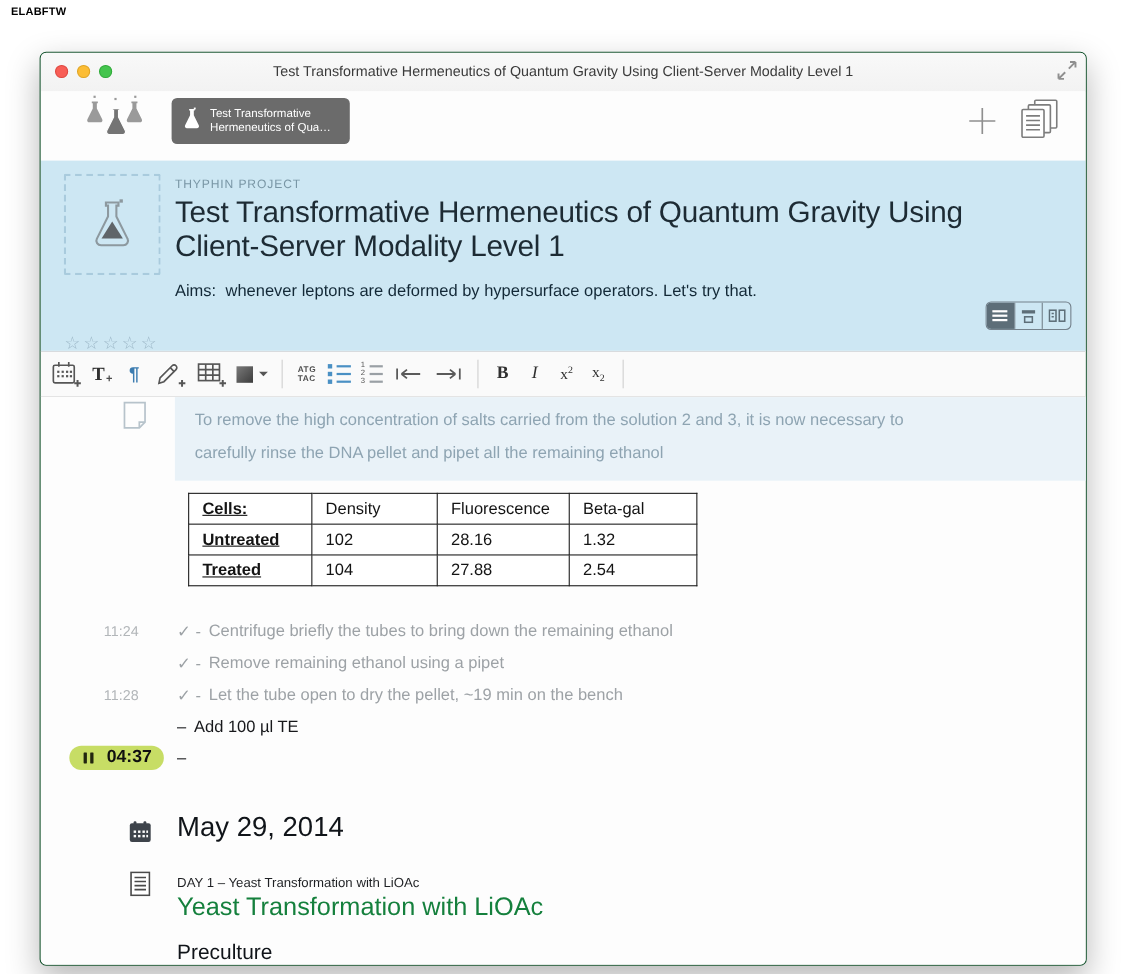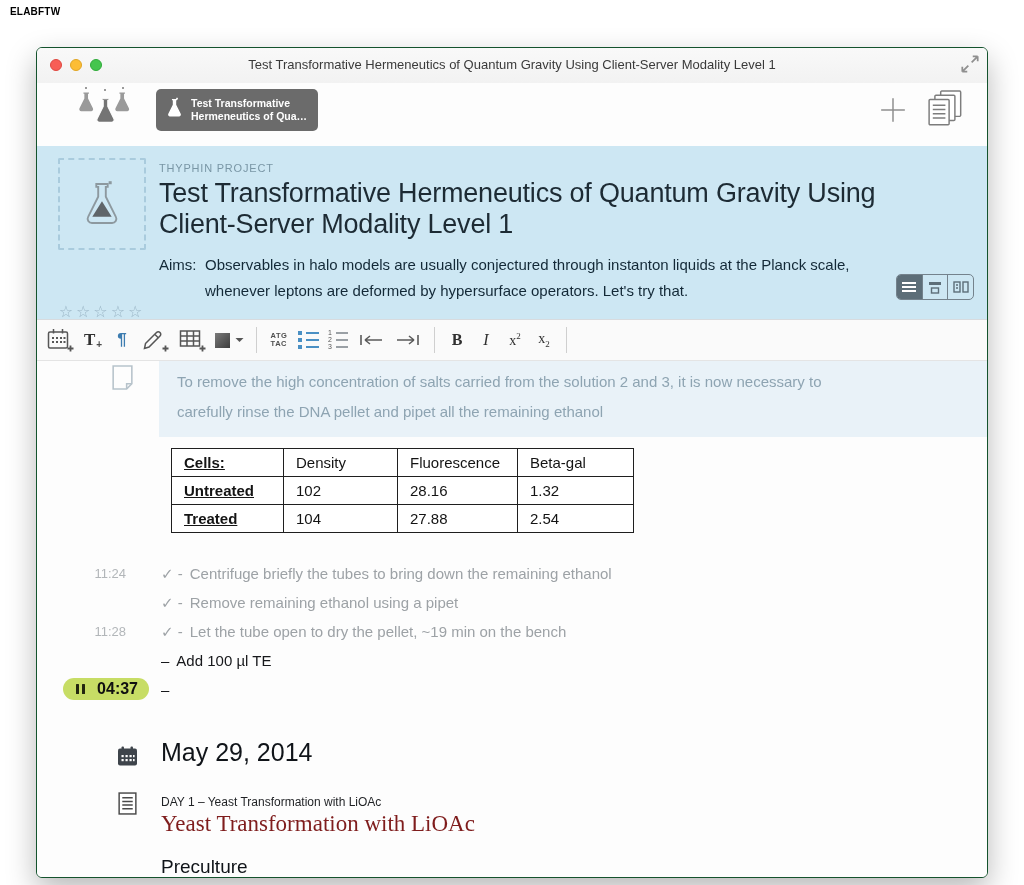--- a/index.html
+++ b/index.html
@@ -21,21 +21,21 @@
   .light.green { background:#45c54e; border:1px solid #2fab39; }
   .win-title { position:absolute; left:60px; right:60px; top:9px; text-align:center; font-size:13px; font-weight:500; color:#3a3a3a; white-space:nowrap; }
   .expand-btn { position:absolute; right:6px; top:5px; width:22px; height:22px; cursor:pointer; }
 
   
   .tabbar { position:absolute; top:35px; left:0; right:0; height:63px; background:#fdfdfd; }
   .app-logo { position:absolute; left:38px; top:3px; }
   .tab-active { position:absolute; left:119px; top:6px; width:162px; height:42px; background:#6b6b6b; border-radius:5px;
     display:flex; align-items:center; padding:0 10px; color:#fff; }
   .tab-flask { margin-right:8px; flex:none; }
-  .tab-label { font-size:10.5px; font-weight:bold; line-height:13px; }
+  .tab-label { font-size:10.5px; font-weight:normal; line-height:13px; }
   .add-btn { position:absolute; left:842px; top:13px; width:28px; height:28px; }
   .pages-btn { position:absolute; left:890px; top:6px; width:40px; height:40px; }
 
   
   .header { position:absolute; top:98px; left:0; right:0; height:173px; background:#cde7f3; }
   .thumb-box { position:absolute; left:21px; top:12px; width:88px; height:92px; border:2px dashed #a9cbdd; border-radius:2px;
     display:flex; align-items:center; justify-content:center; }
   .stars { position:absolute; left:6px; top:156px; width:118px; text-align:center; font-size:16px; letter-spacing:3px;
     color:#9cb7c7; font-family:"DejaVu Sans",sans-serif; }
   .duration { position:absolute; left:6px; top:183px; width:118px; text-align:center; font-size:10px; color:#7e99a8; letter-spacing:1px; }
@@ -95,21 +95,21 @@
   .timer { position:absolute; left:26px; top:317px; width:86px; height:22px; border-radius:11px; background:#c7dd65;
     display:flex; align-items:center; cursor:pointer; }
   .pause { display:flex; gap:2.5px; margin-left:13px; }
   .pause i { display:block; width:3px; height:10px; background:#22260f; border-radius:.5px; }
   .tval { margin-left:auto; margin-right:11px; font-size:16px; font-weight:600; color:#101010; }
 
   .date-icon { position:absolute; left:80px; top:385px; }
   .date-heading { position:absolute; left:124px; top:377px; font-size:25px; color:#101419; }
   .day-icon { position:absolute; left:81px; top:431px; }
   .day-label { position:absolute; left:124px; top:434px; font-size:12px; color:#1f2124; }
-  .day-heading { position:absolute; left:124px; top:450px; font-size:23px; color:#7f1d1d;font-family:Liberation Serif, serif; }
+  .day-heading { position:absolute; left:124px; top:450px; font-size:23px; color:#15803d; }
   .subheading { position:absolute; left:124px; top:495px; font-size:19px; color:#101419; }
 </style>
 </head>
 <body>
 
 <div class="page-label">ELABFTW</div>
 
 <div class="window">
 
   <div class="titlebar">
@@ -174,21 +174,20 @@
         <rect x="13.5" y="0" width="1.6" height="1.6" fill="#8d999f"></rect>
       </svg>
     </div>
     <div class="stars">☆☆☆☆☆</div>
     <div class="duration">8 DAYS</div>
     <div class="project-label">THYPHIN PROJECT</div>
     <div class="header-title">Test Transformative Hermeneutics of Quantum Gravity Using Client-Server Modality Level 1</div>
     <div class="aims">
       <span class="aims-label">Aims:</span>
       <span>
-        <div>Observables in halo models are usually conjectured through instanton liquids at the Planck scale,</div>
         <div>whenever leptons are deformed by hypersurface operators. Let's try that.</div>
       </span>
     </div>
     <div class="view-switch">
       <div class="seg">
         <svg width="14" height="12" viewBox="0 0 14 12">
             <g fill="#ffffff">
               <rect y="1" width="14" height="2"></rect>
               <rect y="5" width="14" height="2"></rect>
               <rect y="9" width="14" height="2"></rect>

